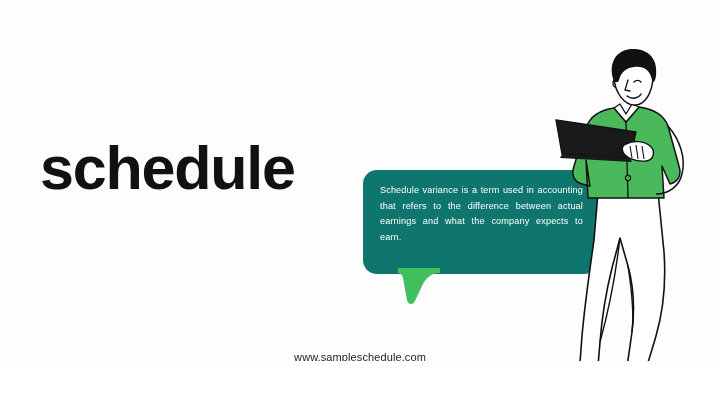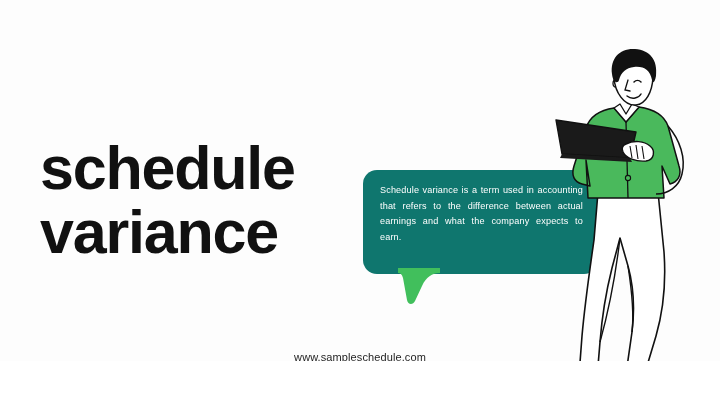--- a/index.html
+++ b/index.html
@@ -94,21 +94,20 @@
     color: #242424;
   }
 </style>
 </head>
 <body>
 
 <div id="canvas">
 
   <div id="headline">
     <div class="headline-line">schedule</div>
-    <div class="headline-line">variance</div>
   </div>
 
   <div id="bubble">
     <div id="bubble-text">Schedule variance is a term used in accounting that refers to the difference between actual earnings and what the company expects to earn.</div>
   </div>
 
   <svg id="bubble-tail" viewBox="0 0 42 38">
     <path d="M0,0 L42,0 L42,5 C34,5 28,9 24,18 L17,33 C15,37 10,37 9,32 L5,10 C4,6 2,5 0,5 Z" fill="#41bf5c"></path>
   </svg>
 

